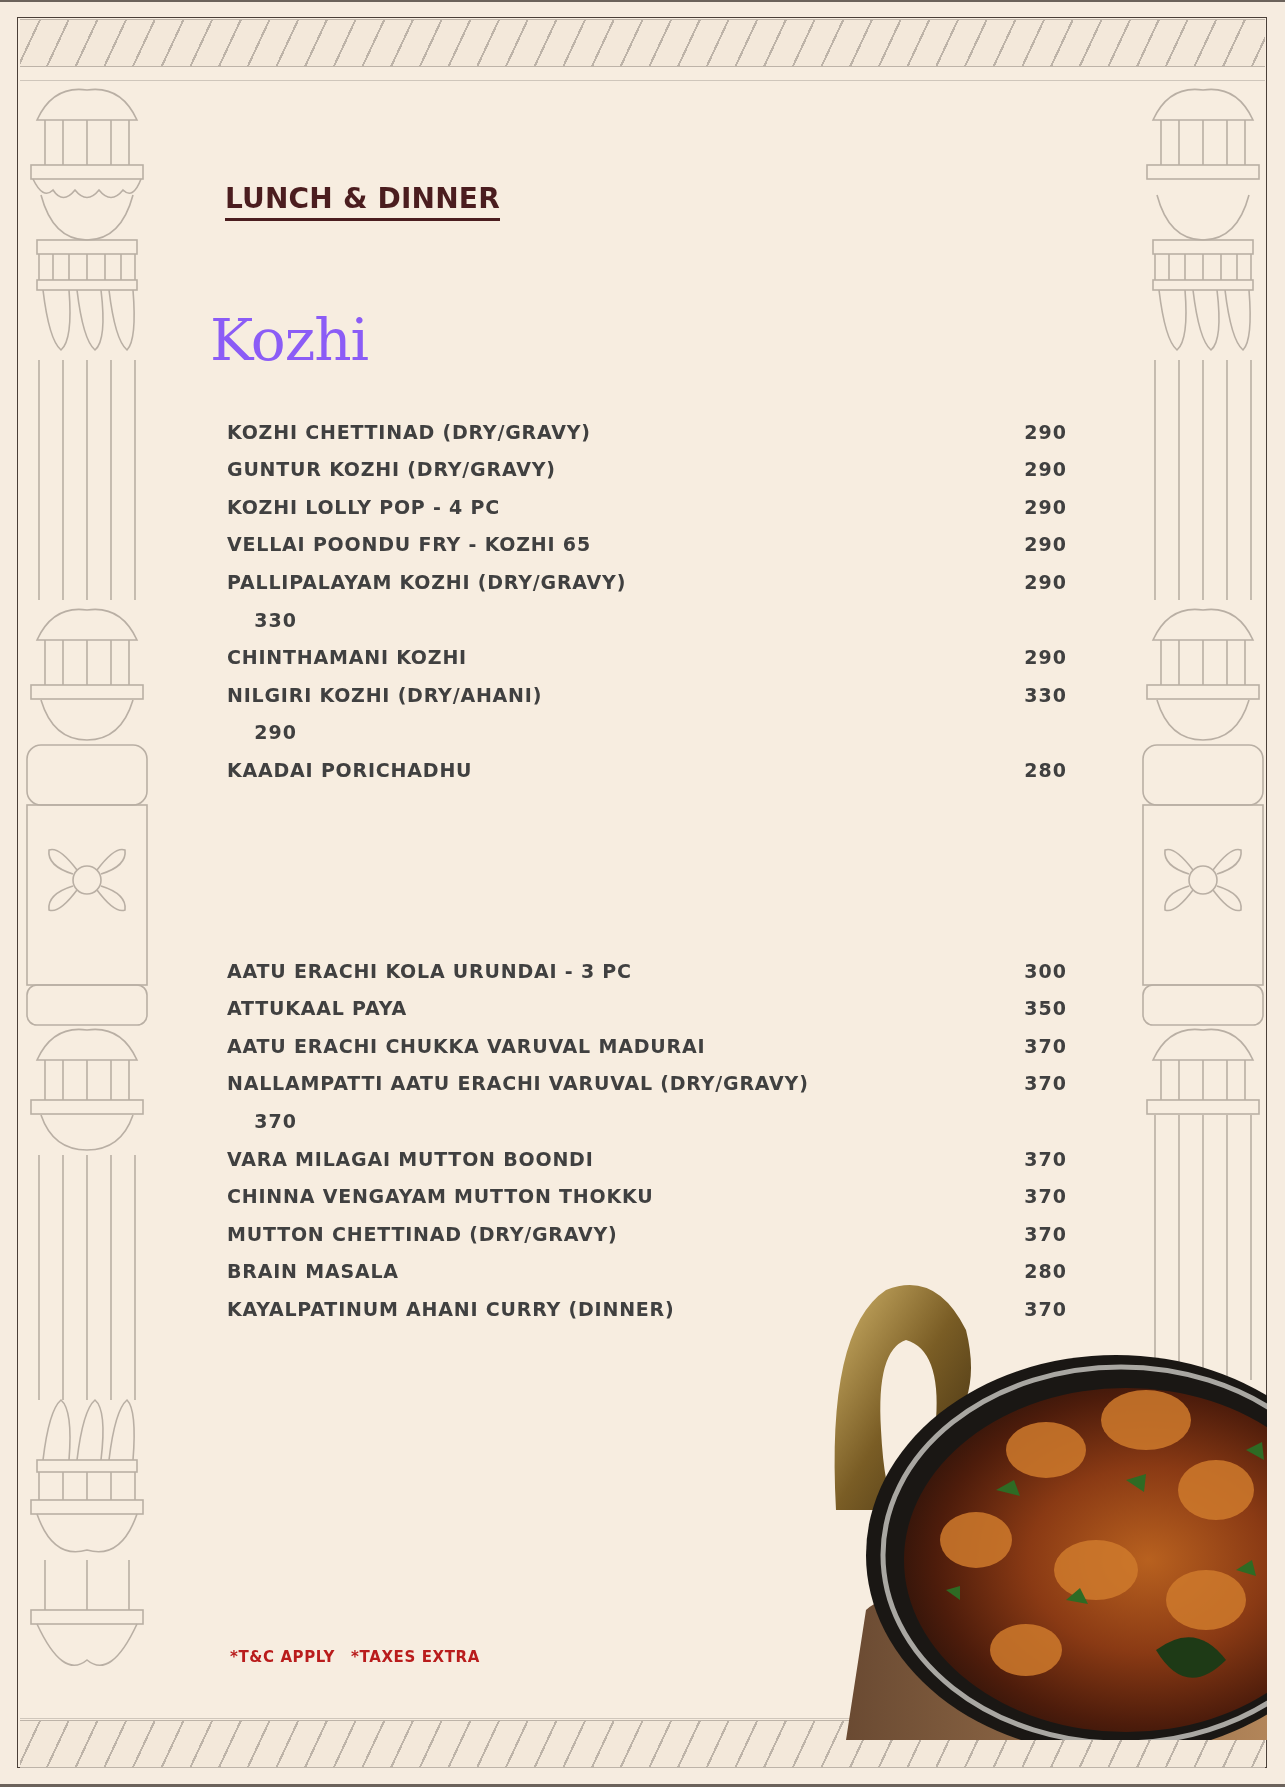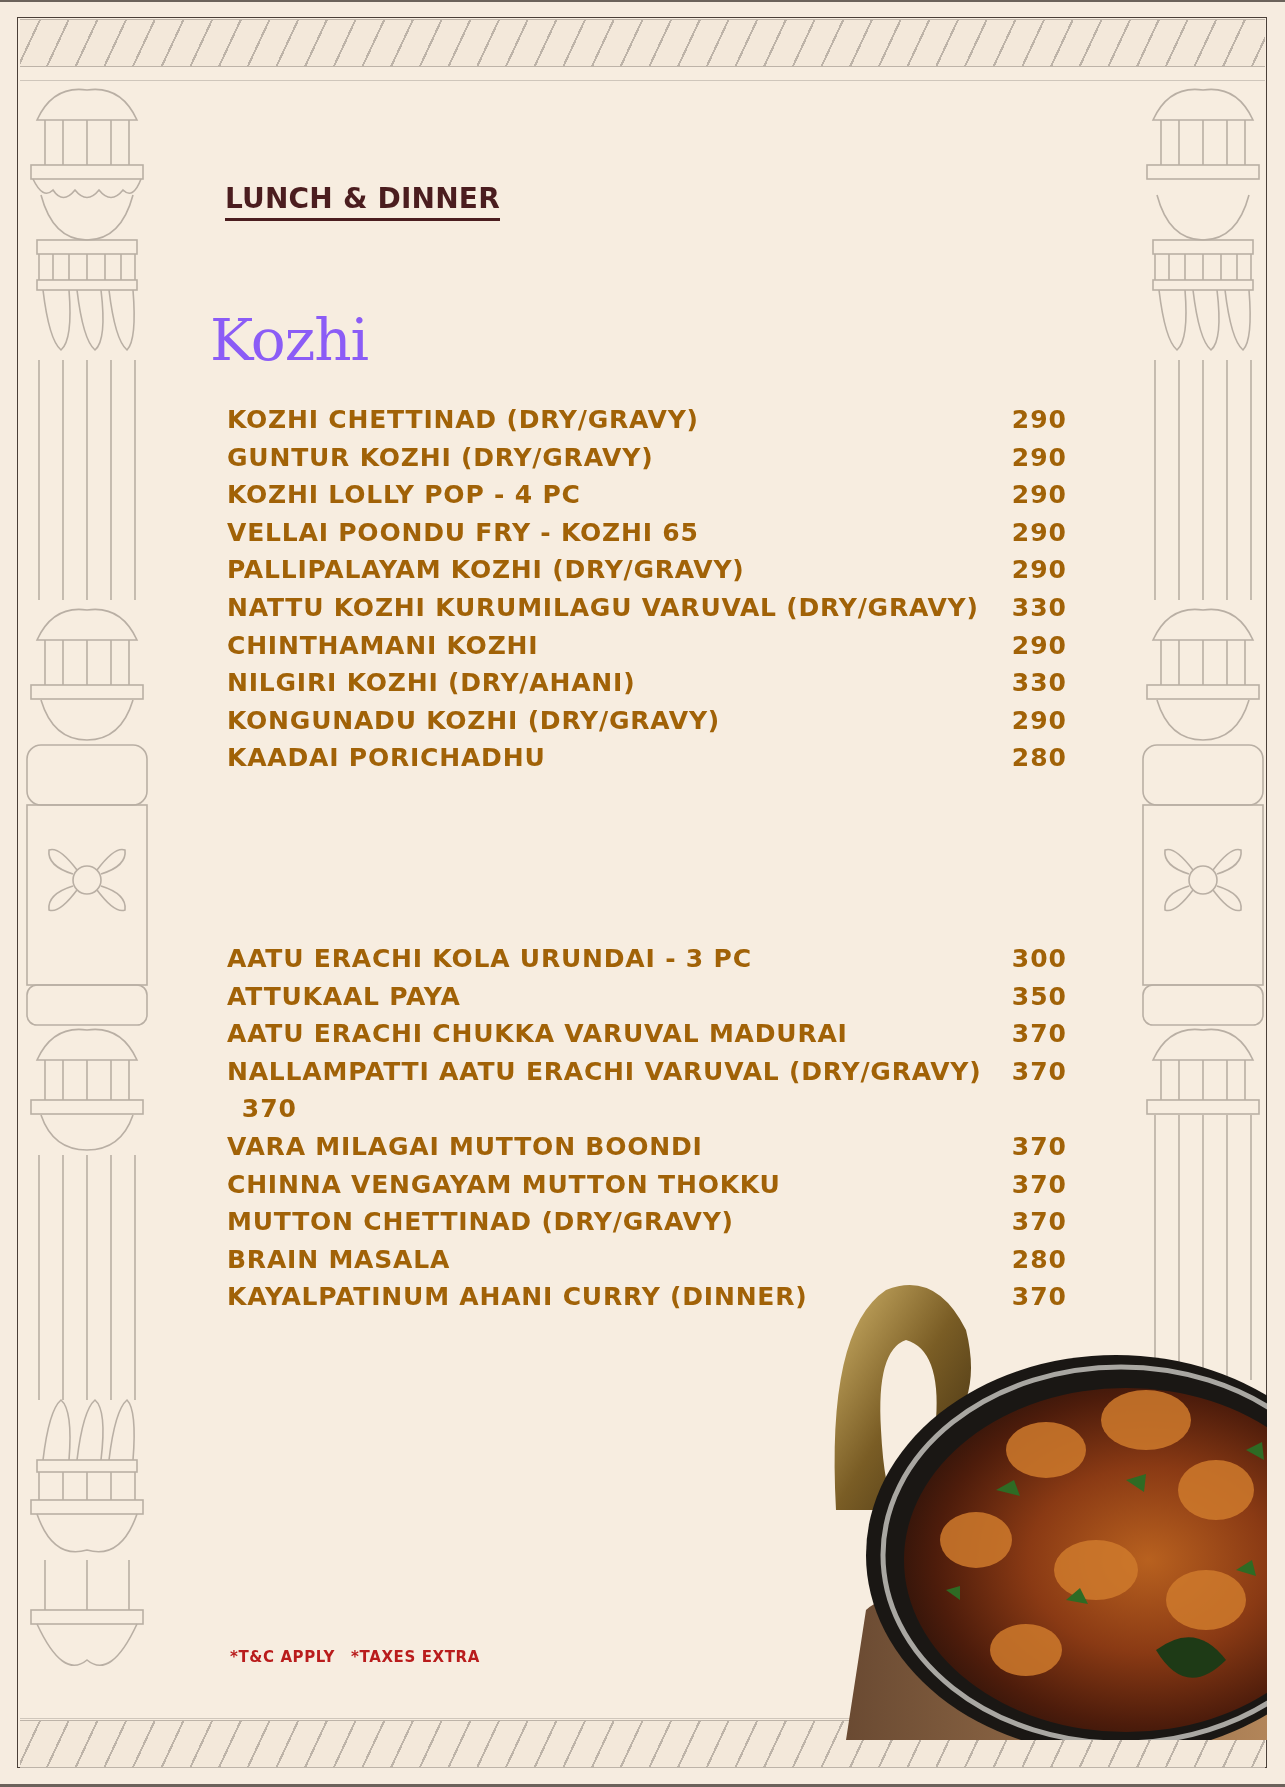--- a/index.html
+++ b/index.html
@@ -44,22 +44,22 @@
     font-family:"DejaVu Serif", serif; font-size:58px;
     color:#8b5cf6; line-height:64px; letter-spacing:-1px;
   }
   .title-kozhi { top:308px; }
   .title-aatu { top:832px; }
 
   .menu-list { position:absolute; left:227px; width:840px; margin:0; padding:0; list-style:none; }
   .list-kozhi { top:405px; }
   .list-aatu { top:944px; }
   .menu-item {
-    display:flex; justify-content:space-between; align-items:flex-start;
-    height:37.6px; font-weight:bold; font-size:25px; color:#a16207;
+    display:flex; justify-content:space-between; align-items:flex-end;
+    height:37.6px; font-weight:bold; font-size:19px; color:#404040;
     letter-spacing:0.8px;
   }
   .menu-item .price { width:70px; text-align:right; letter-spacing:1px; }
 
   .footer {
     position:absolute; left:230px; top:1648px; font-weight:bold;
     font-size:15px; color:#b91c1c; letter-spacing:0.6px;
   }
   .footer span + span { margin-left:16px; }
 
@@ -184,33 +184,31 @@
       </li>
     <li class="menu-item">
         <span>VELLAI POONDU FRY - KOZHI 65</span>
         <span class="price">290</span>
       </li>
     <li class="menu-item">
         <span>PALLIPALAYAM KOZHI (DRY/GRAVY)</span>
         <span class="price">290</span>
       </li>
     <li class="menu-item">
-        <span>NATTU KOZHI KURUMILAGU VARUVAL (DRY/GRAVY)</span>
         <span class="price">330</span>
       </li>
     <li class="menu-item">
         <span>CHINTHAMANI KOZHI</span>
         <span class="price">290</span>
       </li>
     <li class="menu-item">
         <span>NILGIRI KOZHI (DRY/AHANI)</span>
         <span class="price">330</span>
       </li>
     <li class="menu-item">
-        <span>KONGUNADU KOZHI (DRY/GRAVY)</span>
         <span class="price">290</span>
       </li>
     <li class="menu-item">
         <span>KAADAI PORICHADHU</span>
         <span class="price">280</span>
       </li>
   </ul>
 
   <ul class="menu-list list-aatu">
     <li class="menu-item">

